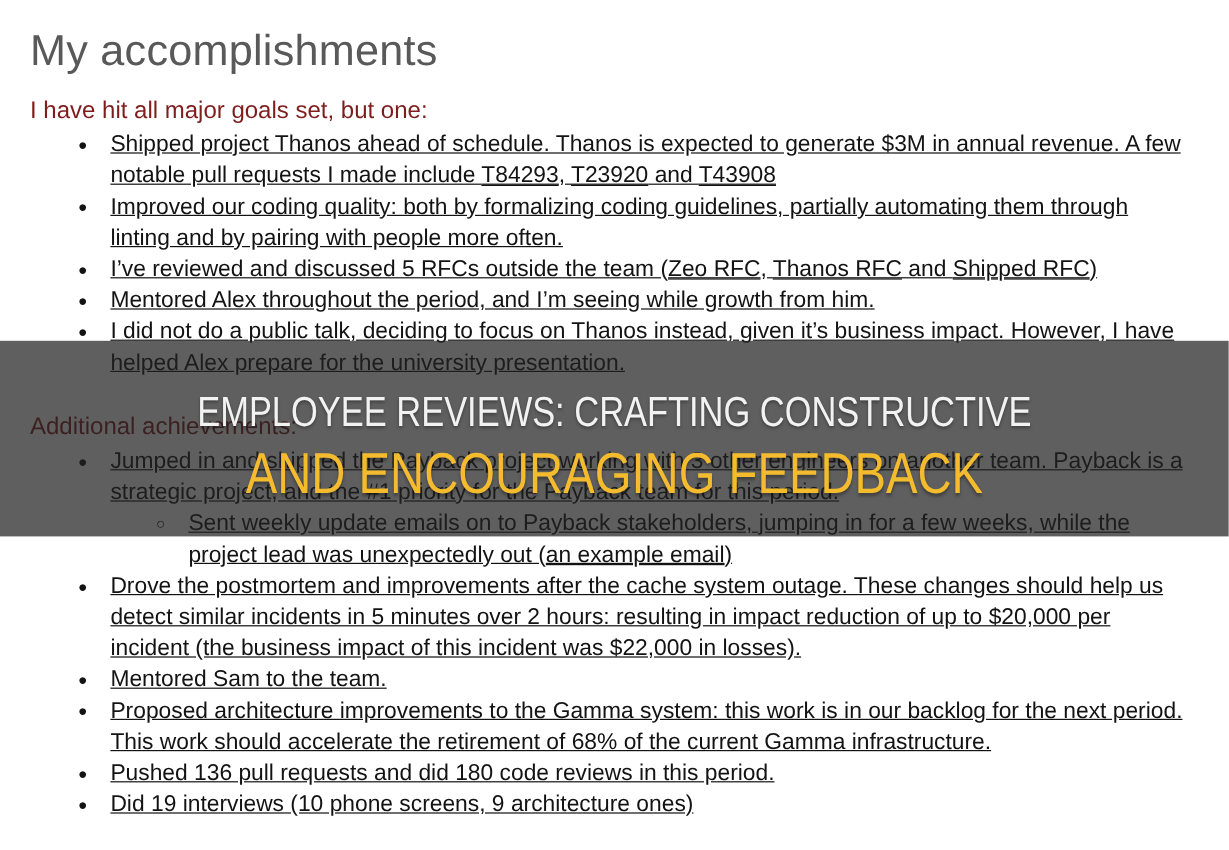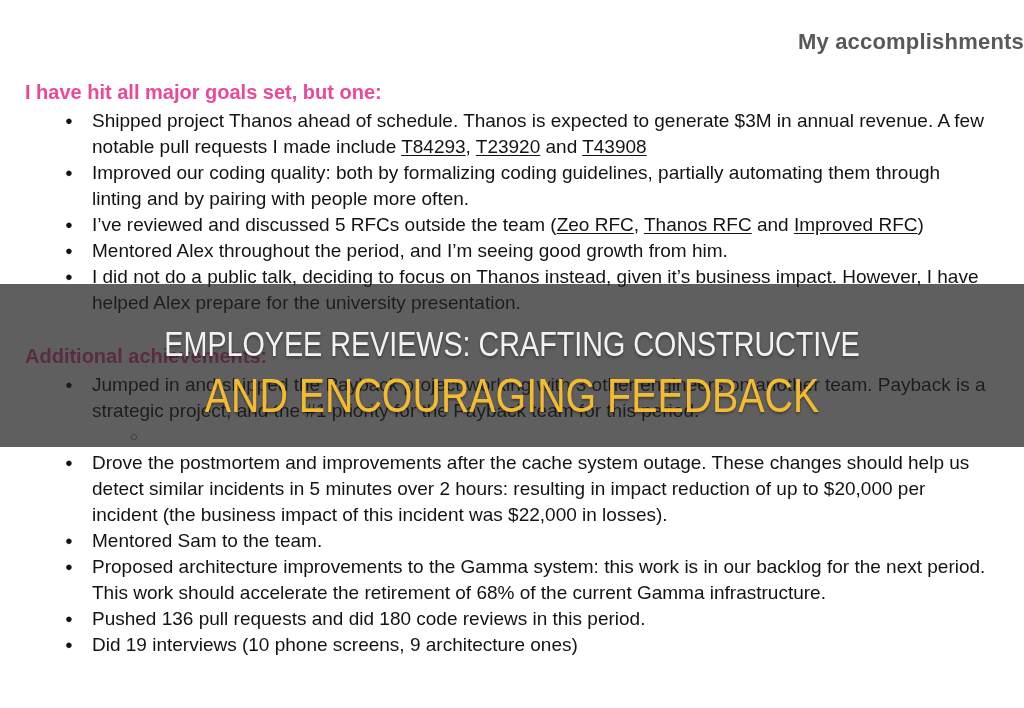--- a/index.html
+++ b/index.html
@@ -11,33 +11,32 @@
   }
   .page {
     position: relative;
     width: 1024px;
     height: 708px;
     background: #ffffff;
     overflow: hidden;
   }
   .doc-title {
     margin: 26px 0 0 25px;
-    font-size: 22px;
+    font-size: 36px;
     line-height: 32px;
-    font-weight: 700;
+    font-weight: 400;
     color: #595959;
     letter-spacing: 0.2px;
-    text-align: right;
   }
   .sec-heading {
     margin: 22px 0 0 25px;
     font-size: 20px;
     line-height: 24px;
-    font-weight: 700;
-    color: #ec4899;
+    font-weight: 400;
+    color: #7f1d1d;
   }
   .bullet-list + .sec-heading { margin-top: 28px; }
   .bullet-list { margin-top: 4px; }
   .bullet-row {
     display: flex;
     align-items: flex-start;
     font-size: 19px;
     line-height: 26px;
     color: #131313;
   }
@@ -46,20 +45,21 @@
   .marker {
     flex: 0 0 27px;
     width: 27px;
     font-size: 13px;
     line-height: 26px;
     color: #131313;
   }
   .bullet-text {
     flex: 1;
     padding-right: 34px;
+    text-decoration: underline;
   }
   .doc-link {
     color: inherit;
     text-decoration: underline;
     text-underline-offset: 2px;
     cursor: pointer;
   }
   .overlay {
     position: absolute;
     left: 0;
@@ -103,39 +103,40 @@
         <div class="bullet-row lvl1">
           <span class="marker">●</span>
           <span class="bullet-text"><span>Shipped project Thanos ahead of schedule. Thanos is expected to generate $3M in annual revenue. A few notable pull requests I made include </span><a class="doc-link">T84293</a><span>, </span><a class="doc-link">T23920</a><span> and </span><a class="doc-link">T43908</a></span>
         </div>
         <div class="bullet-row lvl1">
           <span class="marker">●</span>
           <span class="bullet-text"><span>Improved our coding quality: both by formalizing coding guidelines, partially automating them through linting and by pairing with people more often.</span></span>
         </div>
         <div class="bullet-row lvl1">
           <span class="marker">●</span>
-          <span class="bullet-text"><span>I’ve reviewed and discussed 5 RFCs outside the team (</span><a class="doc-link">Zeo RFC</a><span>, </span><a class="doc-link">Thanos RFC</a><span> and </span><a class="doc-link">Improved RFC</a><span>)</span></span>
+          <span class="bullet-text"><span>I’ve reviewed and discussed 5 RFCs outside the team (</span><a class="doc-link">Zeo RFC</a><span>, </span><a class="doc-link">Thanos RFC</a><span> and </span><a class="doc-link">Shipped RFC</a><span>)</span></span>
         </div>
         <div class="bullet-row lvl1">
           <span class="marker">●</span>
-          <span class="bullet-text"><span>Mentored Alex throughout the period, and I’m seeing good growth from him.</span></span>
+          <span class="bullet-text"><span>Mentored Alex throughout the period, and I’m seeing while growth from him.</span></span>
         </div>
         <div class="bullet-row lvl1">
           <span class="marker">●</span>
           <span class="bullet-text"><span>I did not do a public talk, deciding to focus on Thanos instead, given it’s business impact. However, I have helped Alex prepare for the university presentation.</span></span>
         </div>
       </div>
       <div class="sec-heading">Additional achievements:</div>
       <div class="bullet-list">
         <div class="bullet-row lvl1">
           <span class="marker">●</span>
           <span class="bullet-text"><span>Jumped in and shipped the Payback project working with 3 other engineers on another team. Payback is a strategic project, and the #1 priority for the Payback team for this period.</span></span>
         </div>
         <div class="bullet-row lvl2">
           <span class="marker">○</span>
+          <span class="bullet-text"><span>Sent weekly update emails on to Payback stakeholders, jumping in for a few weeks, while the project lead was unexpectedly out (</span><a class="doc-link">an example email</a><span>)</span></span>
         </div>
         <div class="bullet-row lvl1">
           <span class="marker">●</span>
           <span class="bullet-text"><span>Drove the postmortem and improvements after the cache system outage. These changes should help us detect similar incidents in 5 minutes over 2 hours: resulting in impact reduction of up to $20,000 per incident (the business impact of this incident was $22,000 in losses).</span></span>
         </div>
         <div class="bullet-row lvl1">
           <span class="marker">●</span>
           <span class="bullet-text"><span>Mentored Sam to the team.</span></span>
         </div>
         <div class="bullet-row lvl1">

